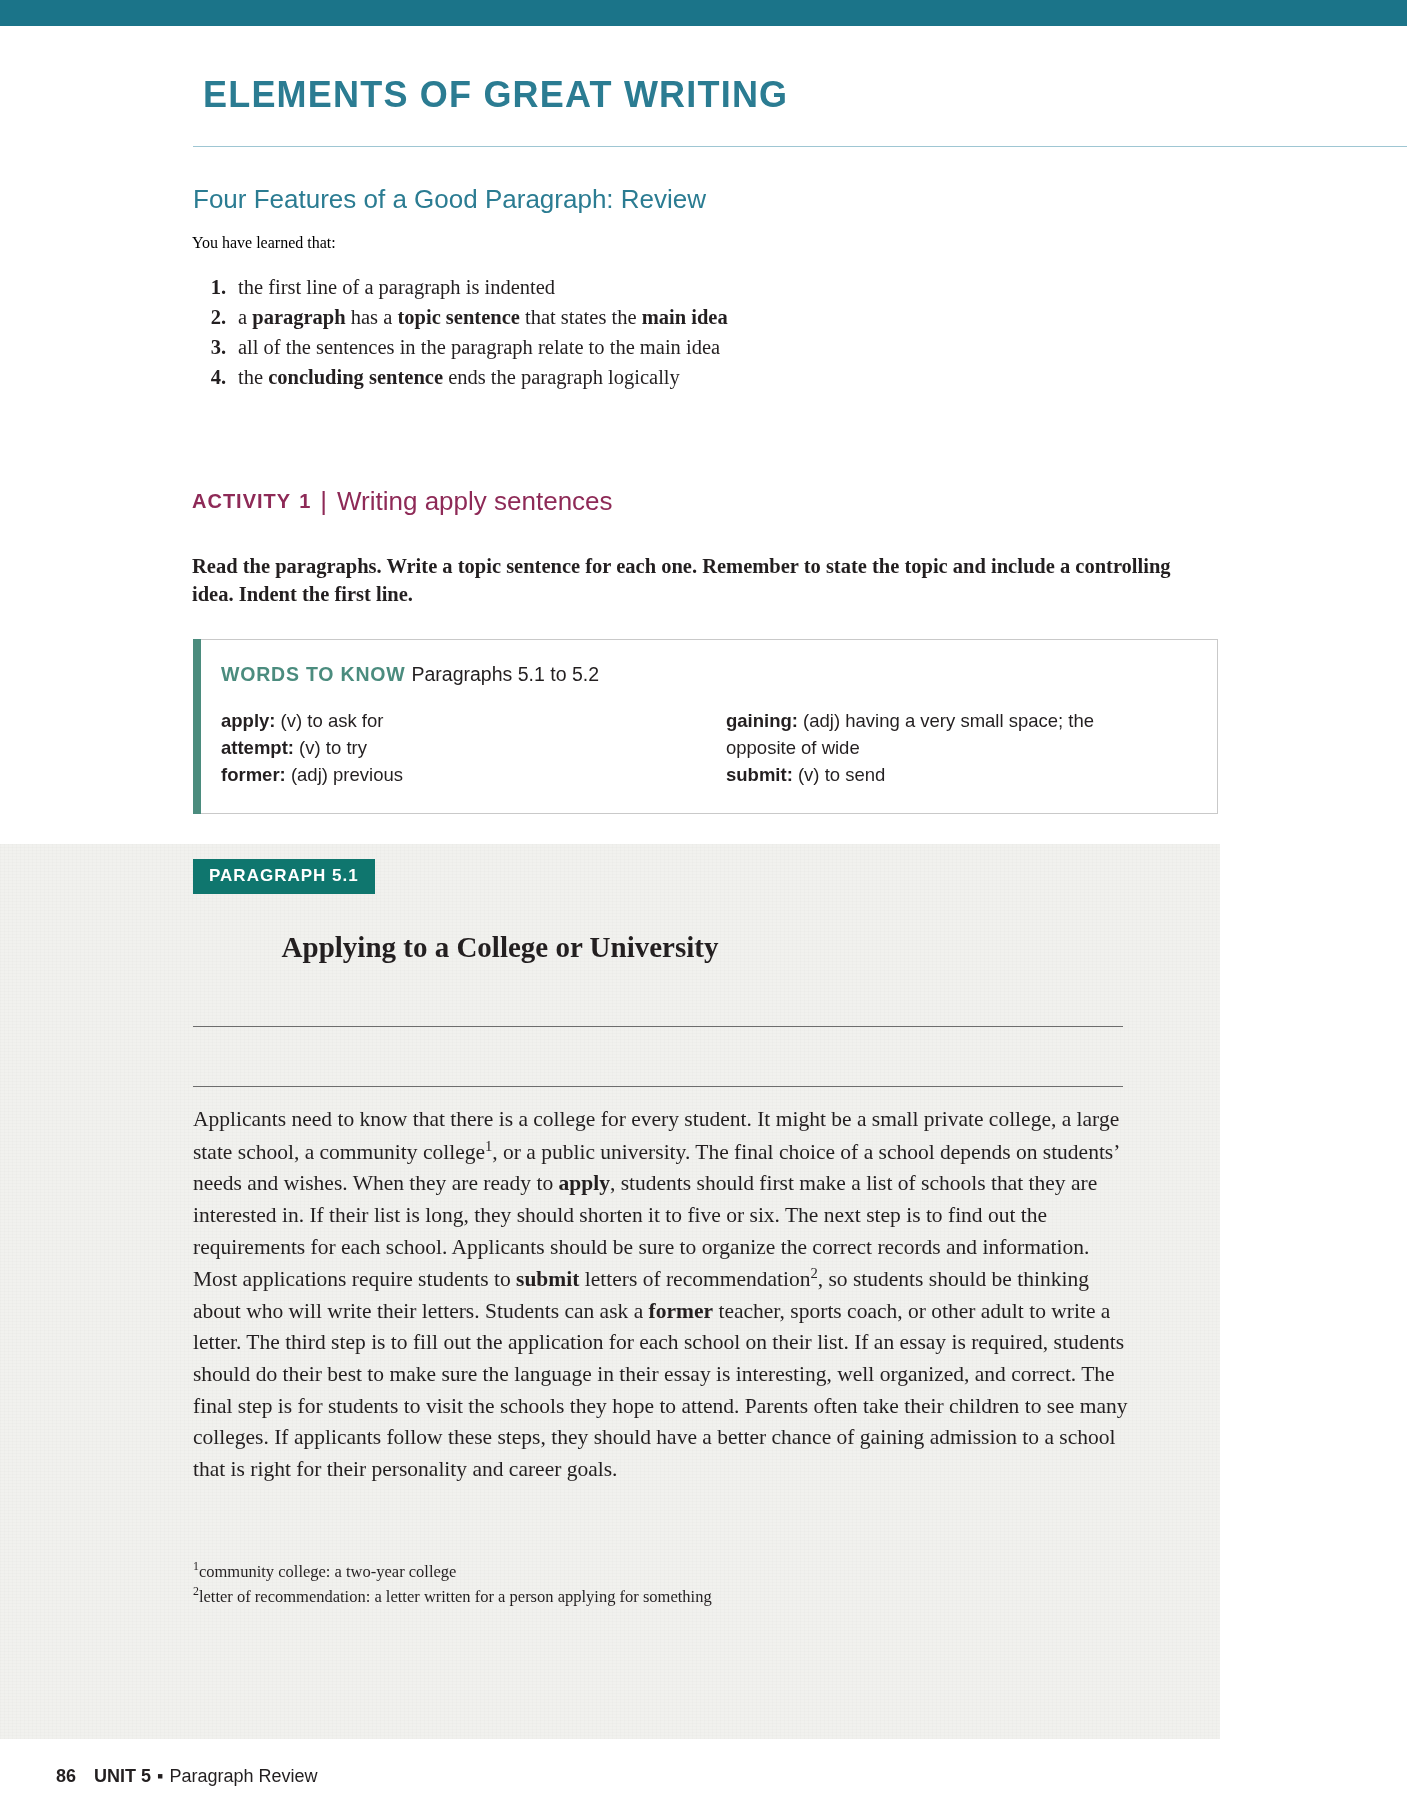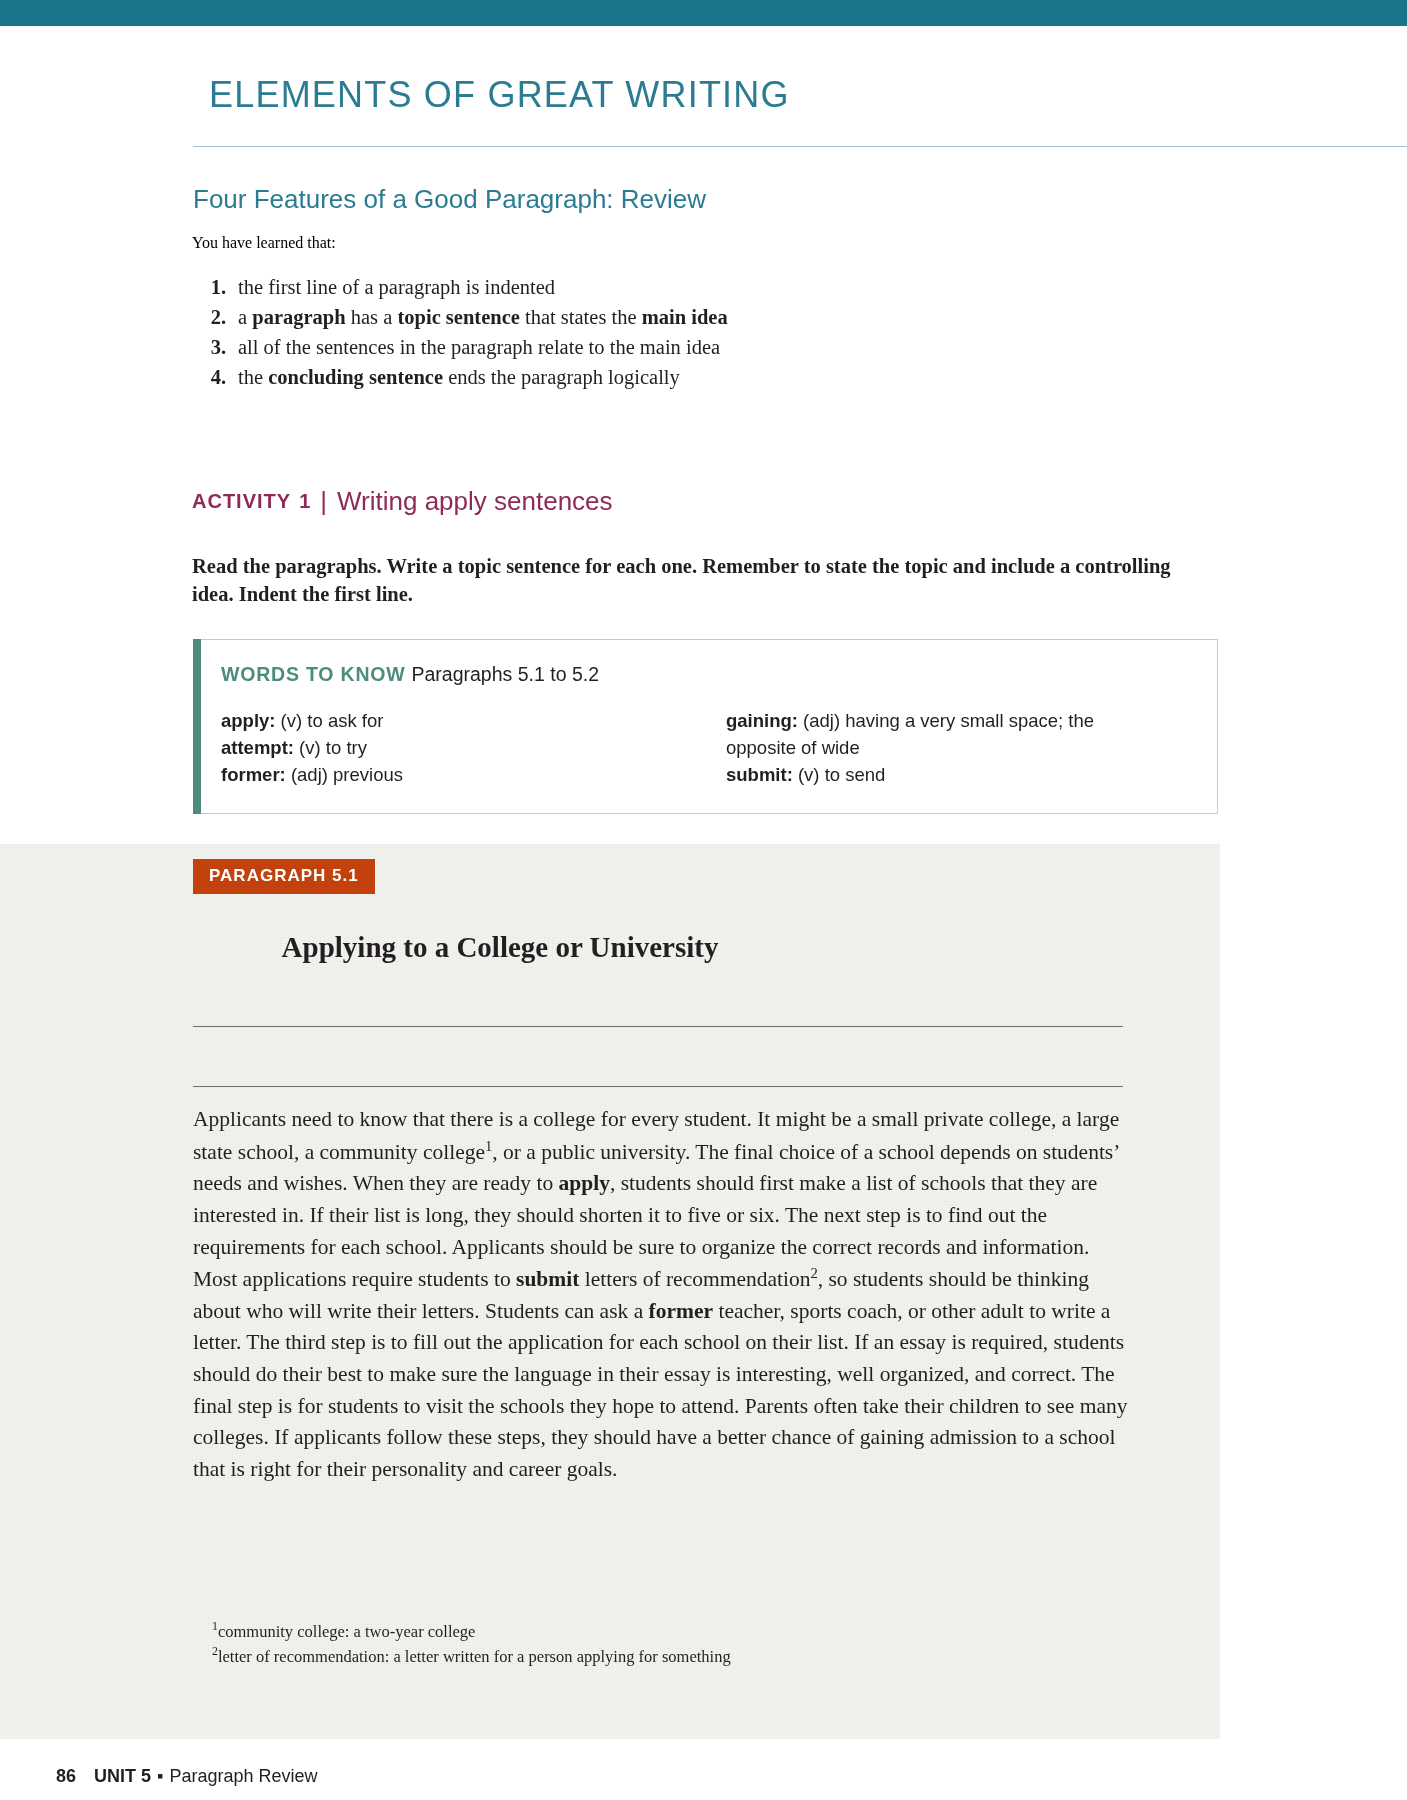--- a/index.html
+++ b/index.html
@@ -25,26 +25,26 @@
     position: absolute;
     top: 26px;
     left: 0;
     width: 1407px;
   }
 
   
   .header-title {
     position: absolute;
     top: 48px;
-    left: 209px;
+    left: 203px;
     font-family: "Liberation Sans", sans-serif;
     font-size: 36px;
     letter-spacing: 1.2px;
     color: #2b7c92;
-    font-weight: 400;
+    font-weight: 700;
   }
   .header-rule {
     position: absolute;
     top: 120px;
     left: 193px;
     width: 1220px;
     height: 1px;
     background: #9ec6d3;
   }
 
@@ -196,21 +196,21 @@
     inset: 0;
     background:
       repeating-linear-gradient(0deg, rgba(0,0,0,0.012) 0 1px, rgba(0,0,0,0) 1px 3px),
       repeating-linear-gradient(90deg, rgba(0,0,0,0.012) 0 1px, rgba(0,0,0,0) 1px 4px);
     pointer-events: none;
   }
   .para-tag {
     position: absolute;
     top: 833px;
     left: 193px;
-    background: #c2410c;
+    background: #0f766e;
     color: #fff;
     font-family: "Liberation Sans", sans-serif;
     font-weight: bold;
     font-size: 17px;
     letter-spacing: 1px;
     padding: 7px 16px 8px 16px;
   }
   .para-title {
     position: absolute;
     top: 905px;
@@ -238,27 +238,26 @@
     width: 935px;
     font-size: 21.5px;
     line-height: 1.47;
     color: #231f20;
     text-align: left;
   }
   .para-body b { font-weight: bold; }
   .para-body sup { font-size: 0.68em; vertical-align: super; }
   .footnotes {
     position: absolute;
-    top: 1592px;
+    top: 1532px;
     left: 193px;
     width: 900px;
     font-size: 16.5px;
     line-height: 1.42;
     color: #231f20;
-    margin-left: 19px;
   }
   .footnotes sup { font-size: 0.72em; vertical-align: super; }
 
   
   .footer {
     position: absolute;
     top: 1740px;
     left: 56px;
     font-family: "Liberation Sans", sans-serif;
     font-size: 18px;

